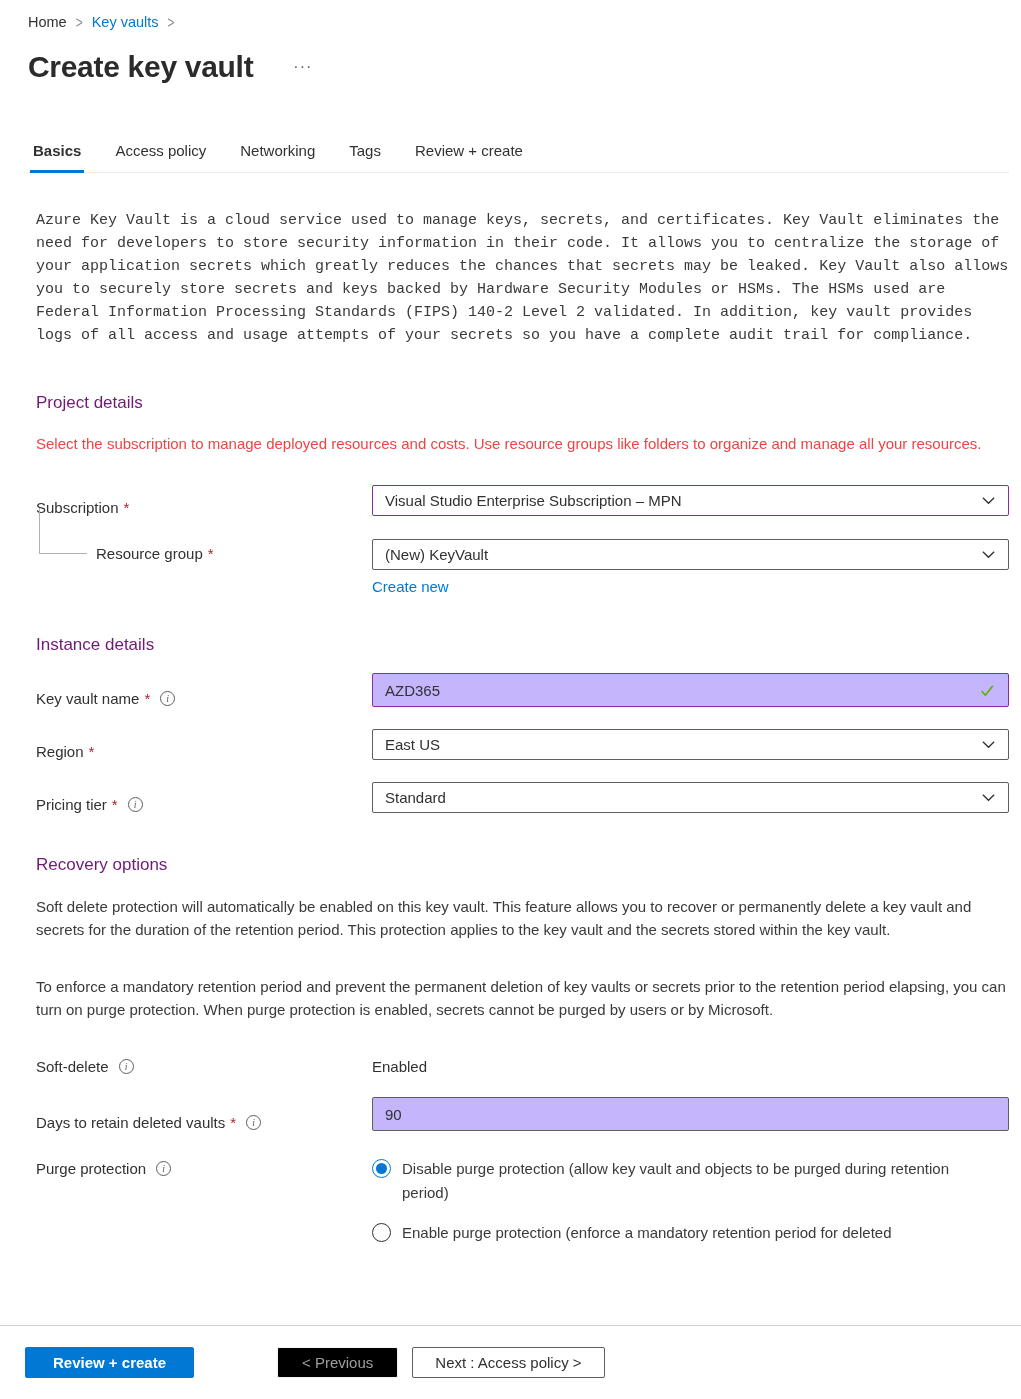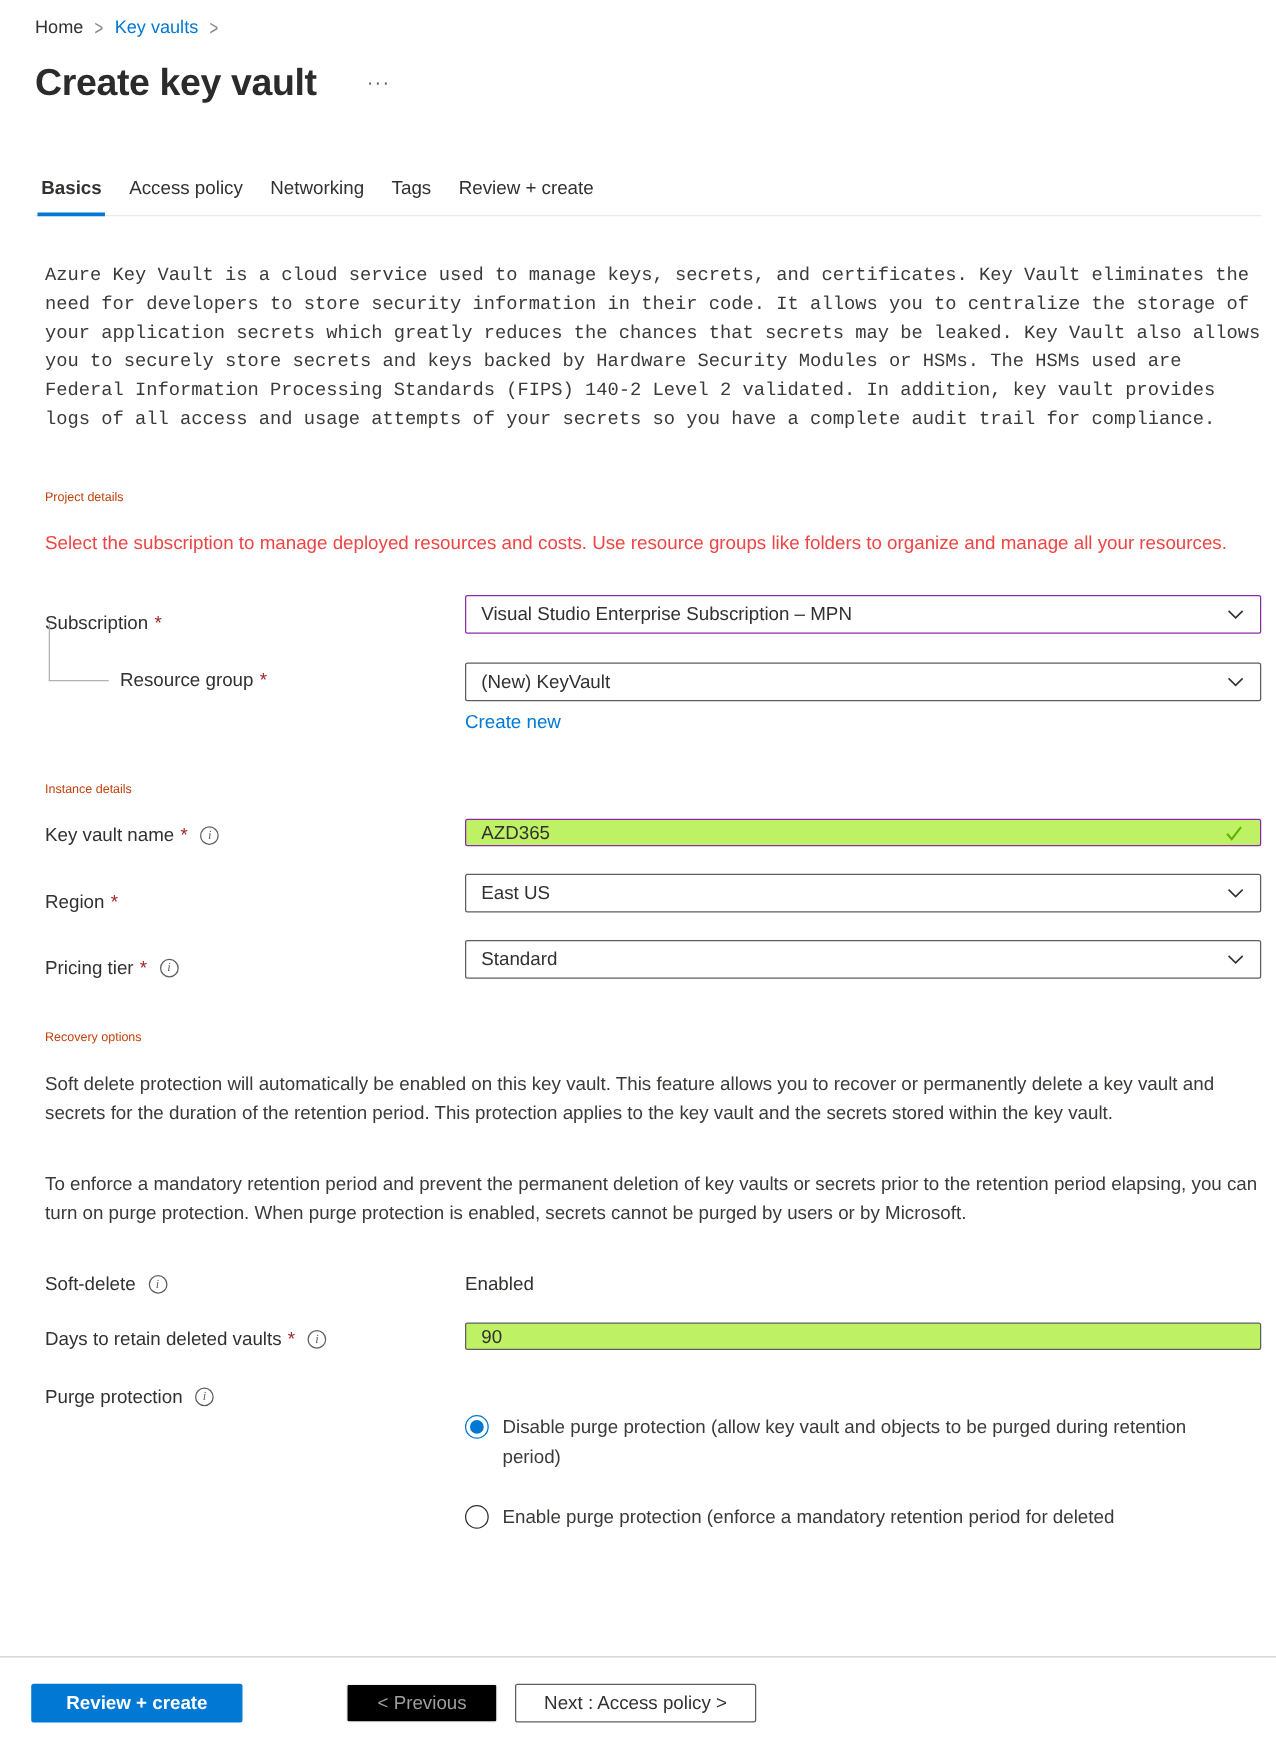--- a/index.html
+++ b/index.html
@@ -19,32 +19,32 @@
   .crumb-home { color: #323130; cursor: pointer; }
   .crumb-link { color: #0078d4; text-decoration: none; cursor: pointer; }
   .crumb-sep { color: #8a8886; font-size: 12px; transform: scaleY(1.4); display: inline-block; }
 
   
   .title-row { display: flex; align-items: center; margin-top: 20px; }
   .page-title { font-size: 30px; font-weight: 700; letter-spacing: -0.3px; color: #2b2b2b; }
   .more-btn { margin-left: 36px; color: #605e5c; font-size: 16px; letter-spacing: 1px; cursor: pointer; padding: 2px 4px; }
 
   
-  .tabs { display: flex; gap: 22px; margin-top: 58px; border-bottom: 1px solid #edebe9; padding-left: 5px; }
+  .tabs { display: flex; gap: 34px; margin-top: 58px; border-bottom: 1px solid #edebe9; padding-left: 5px; }
   .tab { padding-bottom: 13px; cursor: pointer; color: #323130; position: relative; }
   .tab.active { font-weight: 700; }
   .tab.active::after {
     content: ""; position: absolute; left: -3px; right: -3px; bottom: -1px;
     height: 3px; background: #0078d4;
   }
 
   
   .content { padding-left: 8px; }
   .intro { margin-top: 36px; line-height: 23px; color: #3b3a39; max-width: 990px; font-family: Liberation Mono, monospace; }
-  .section-heading { margin-top: 46px; font-size: 10px; color: #c2410c; }
+  .section-heading { margin-top: 46px; font-size: 17px; color: #701a75; }
   .section-desc { margin-top: 19px; line-height: 23px; color: #ef4444; max-width: 990px; }
   .para { line-height: 23px; color: #3b3a39; max-width: 990px; }
 
   
   .form-row { display: flex; align-items: flex-end; margin-top: 22px; }
   .form-row.top-align { align-items: flex-start; }
   .label-col { width: 336px; flex-shrink: 0; display: flex; align-items: center; color: #323130; }
   .field-col { flex: 1; }
   .req { color: #a4262c; margin-left: 5px; }
   .info-icon {
@@ -54,42 +54,42 @@
     margin-left: 10px; cursor: pointer; flex-shrink: 0;
   }
   .field {
     height: 31px; border: 1px solid #605e5c; border-radius: 2px;
     display: flex; align-items: center; justify-content: space-between;
     padding: 0 12px; background: #fff; cursor: pointer; color: #323130;
   }
   .field.focus-purple { border: 1px solid #8a2da5; gap: 20px; }
   .chev { flex-shrink: 0; margin-left: 8px; }
   .text-input-wrap {
-    height: 22px; border: 1px solid #605e5c; border-radius: 2px;
-    display: flex; align-items: center; padding: 0 12px; background: #bef264;
+    height: 34px; border: 1px solid #605e5c; border-radius: 2px;
+    display: flex; align-items: center; padding: 0 12px; background: #c4b5fd;
   }
   .text-input-wrap.focus-purple { border: 1px solid #8a2da5; }
   .text-input-wrap input {
     border: none; outline: none; flex: 1; font-size: 15px;
     font-family: "Liberation Sans", sans-serif; color: #323130; background: transparent;
   }
   .link { color: #0078d4; text-decoration: none; cursor: pointer; display: inline-block; margin-top: 8px; }
 
   
   .rg-row { position: relative; margin-top: 23px; }
   .connector {
     position: absolute; left: 3px; top: -31px; width: 48px; height: 46px;
     border-left: 1px solid #b3b0ad; border-bottom: 1px solid #b3b0ad;
   }
   .rg-label { padding-left: 60px; }
 
   .static-value { color: #323130; }
 
   
-  .radio-option { display: flex; align-items: flex-start; margin-bottom: 16px; cursor: pointer; margin-top: 24px; }
+  .radio-option { display: flex; align-items: flex-start; margin-bottom: 16px; cursor: pointer; }
   .radio-circle {
     width: 19px; height: 19px; border-radius: 50%; border: 1px solid #323130;
     flex-shrink: 0; margin-top: 2px; display: flex; align-items: center; justify-content: center;
     background: #fff;
   }
   .radio-circle.selected { border: 1px solid #0078d4; }
   .radio-circle.selected .dot { width: 11px; height: 11px; border-radius: 50%; background: #0078d4; }
   .radio-label { margin-left: 11px; line-height: 24px; max-width: 585px; color: #3b3a39; }
 
   

